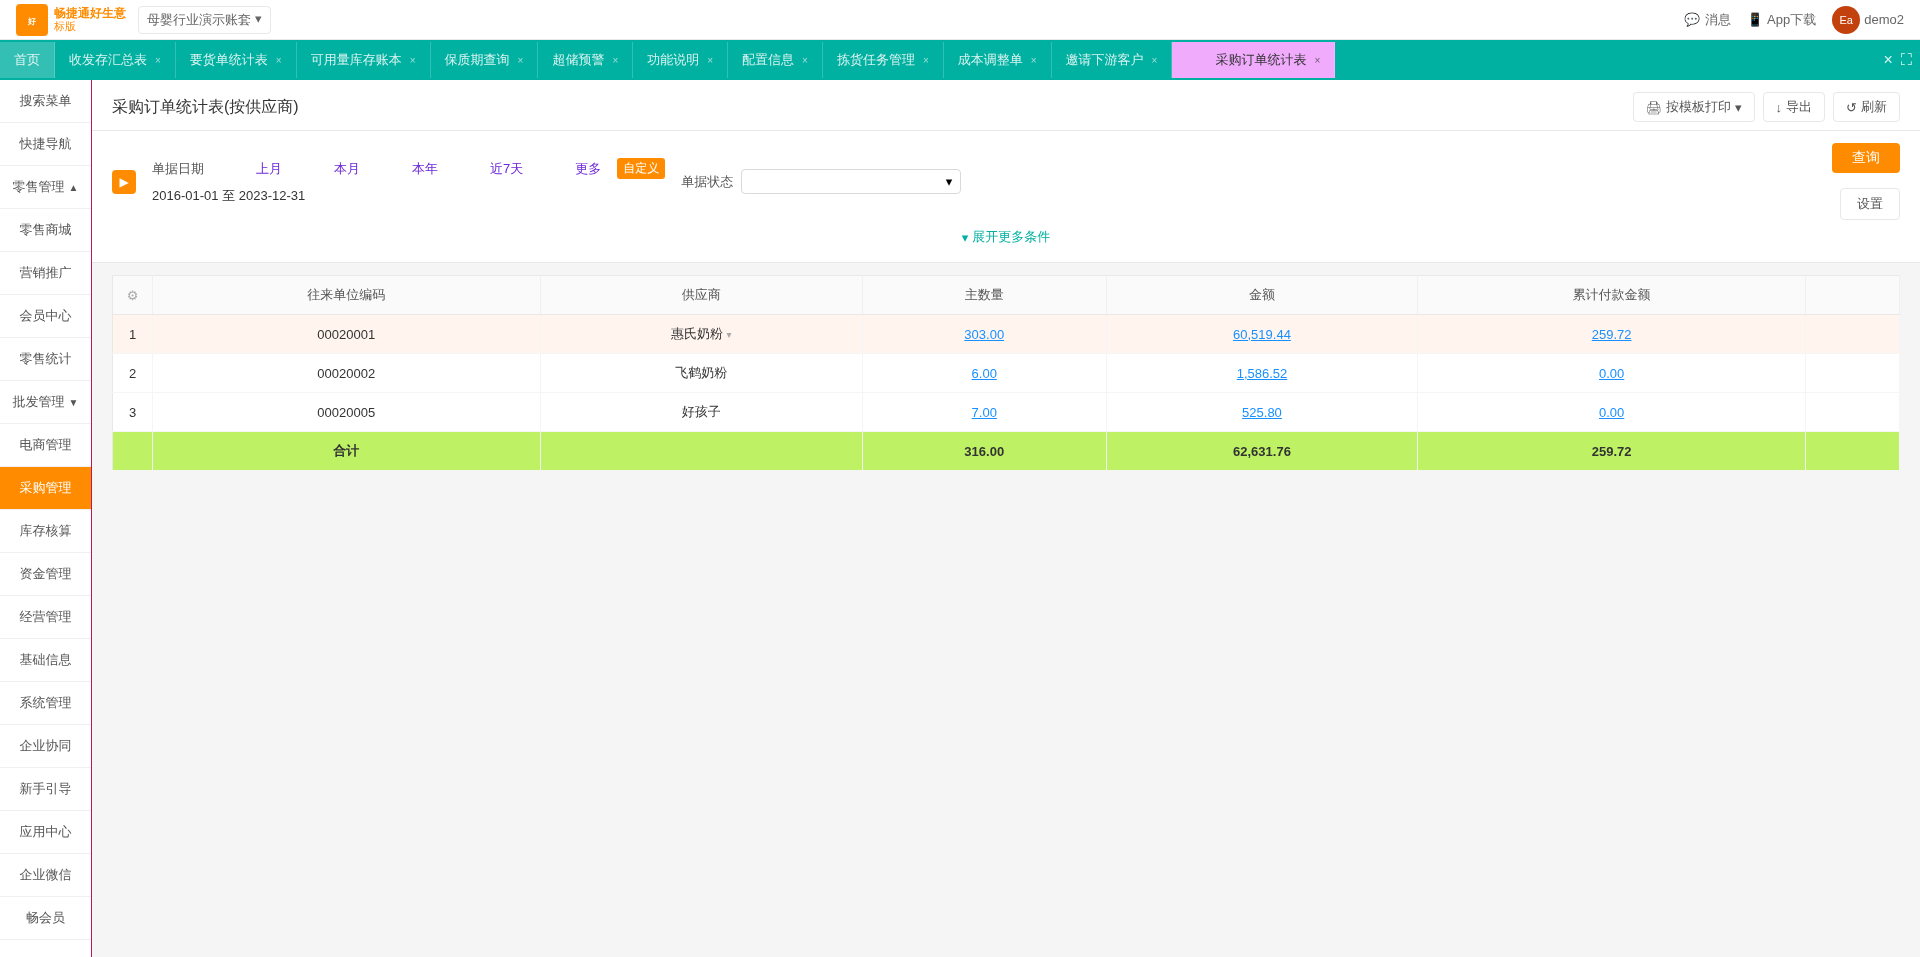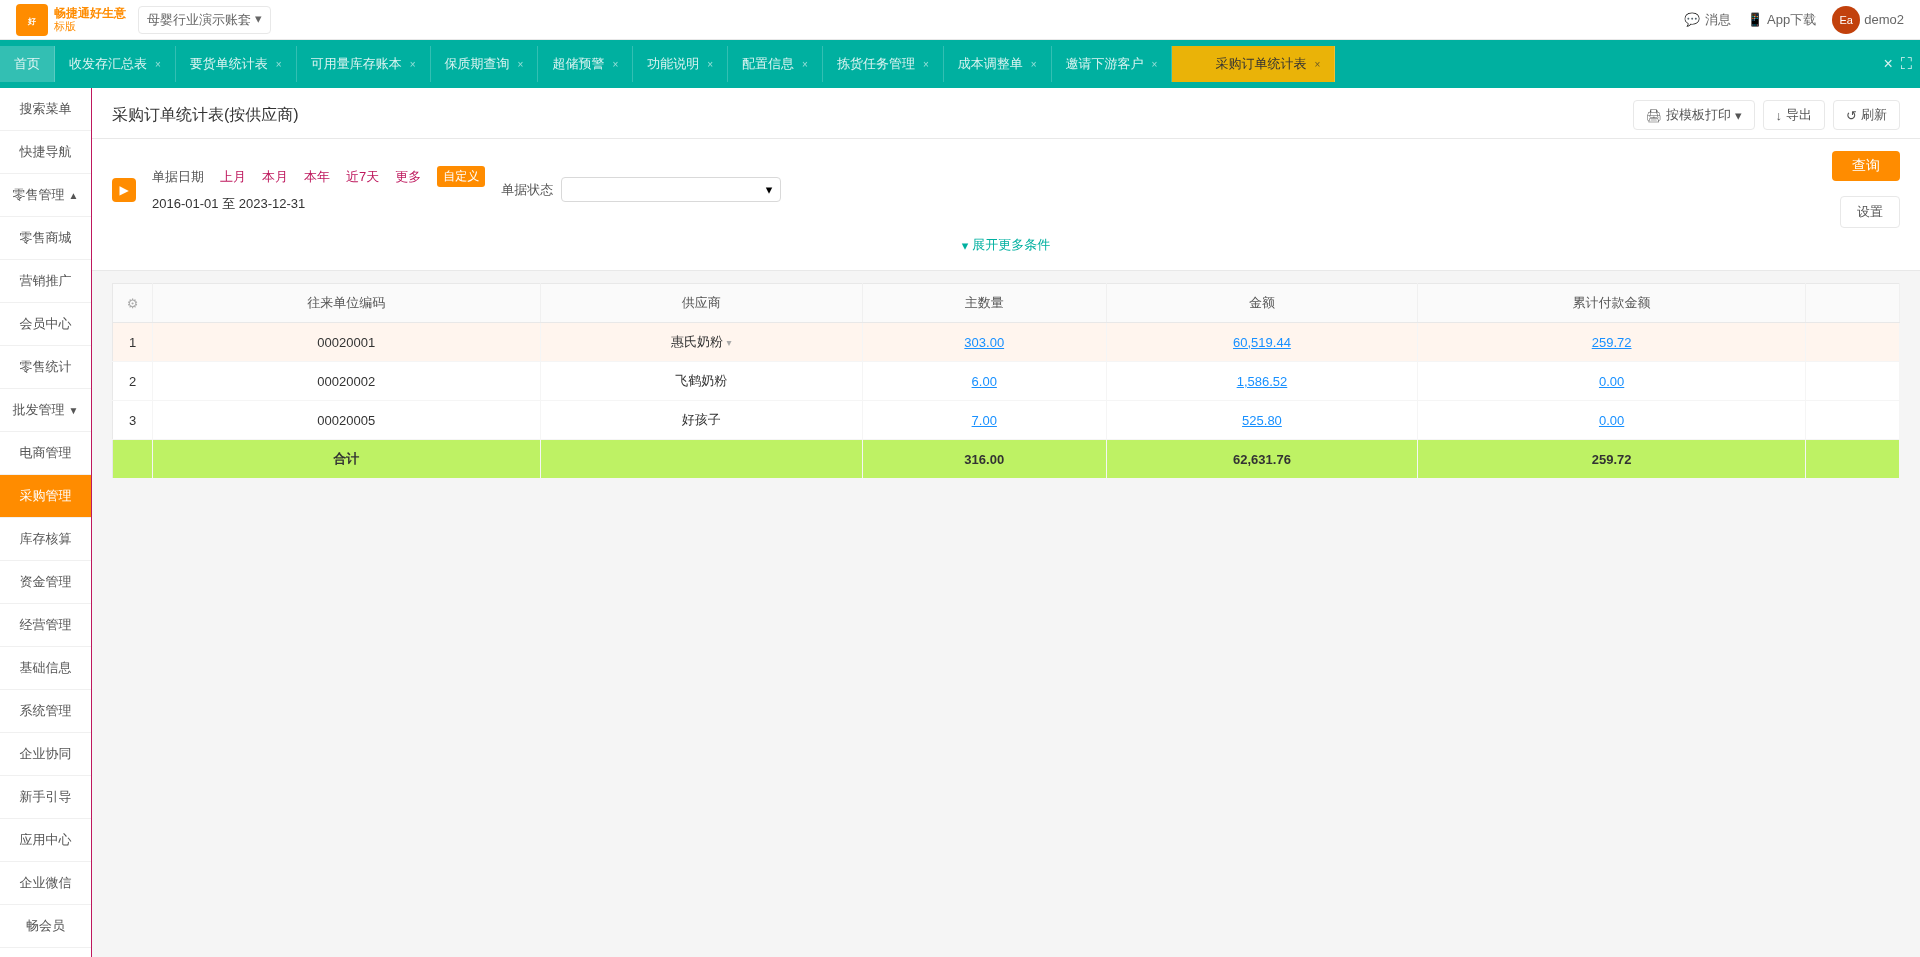--- a/index.html
+++ b/index.html
@@ -9,23 +9,23 @@
     .top-bar { height: 40px; background: #fff; display: flex; align-items: center; padding: 0 16px; border-bottom: 1px solid #e8e8e8; justify-content: space-between; }
     .top-bar-left { display: flex; align-items: center; gap: 12px; }
     .logo-area { display: flex; align-items: center; gap: 6px; }
     .logo-icon { width: 32px; height: 32px; background: #ff8c00; border-radius: 4px; display: flex; align-items: center; justify-content: center; color: white; font-size: 12px; font-weight: bold; }
     .workspace-selector { display: flex; align-items: flex-start; gap: 4px; color: #666; font-size: 13px; cursor: pointer; padding: 4px 8px; border: 1px solid #e8e8e8; border-radius: 4px; }
     .top-bar-right { display: flex; align-items: center; gap: 16px; }
     .top-bar-action { display: flex; align-items: center; gap: 4px; color: #666; font-size: 13px; cursor: pointer; }
     .user-avatar { width: 28px; height: 28px; border-radius: 50%; background: #c2410c; display: flex; align-items: center; justify-content: center; color: white; font-size: 11px; }
 
     
-    .nav-tabs { background: #00b0a0; height: 48px; display: flex; align-items: center; overflow: hidden; }
+    .nav-tabs { background: #00b0a0; height: 40px; display: flex; align-items: center; overflow: hidden; }
     .nav-tab { padding: 0 14px; height: 36px; display: flex; align-items: center; color: rgba(255,255,255,0.85); font-size: 13px; cursor: pointer; white-space: nowrap; border-right: 1px solid rgba(255,255,255,0.2); gap: 4px; }
-    .nav-tab.active { background: #eab308; color: #333; padding-left: 43px; }
+    .nav-tab.active { background: #f0abfc; color: #333; padding-left: 43px; }
     .nav-tab .close-icon { font-size: 10px; margin-left: 4px; opacity: 0.7; }
     .nav-tab.home { background: rgba(255,255,255,0.2); }
     .nav-tabs-end { margin-left: auto; display: flex; align-items: center; gap: 8px; padding-right: 8px; }
     .nav-end-btn { color: rgba(255,255,255,0.85); cursor: pointer; font-size: 16px; }
 
     
     .main-layout { display: flex; height: calc(957px - 40px - 36px); }
 
     
     .sidebar { width: 92px; background: #fff; border-right: 1px solid #be185d; display: flex; flex-direction: column; overflow-y: auto; }
@@ -43,21 +43,21 @@
     .page-actions { display: flex; align-items: center; gap: 8px; }
     .btn-print { display: flex; align-items: center; gap: 4px; padding: 5px 12px; border: 1px solid #e8e8e8; border-radius: 4px; background: #fff; color: #555; cursor: pointer; font-size: 13px; }
     .btn-export { display: flex; align-items: center; gap: 4px; padding: 5px 12px; border: 1px solid #e8e8e8; border-radius: 4px; background: #fff; color: #555; cursor: pointer; font-size: 13px; }
     .btn-refresh { display: flex; align-items: center; gap: 4px; padding: 5px 12px; border: 1px solid #e8e8e8; border-radius: 4px; background: #fff; color: #555; cursor: pointer; font-size: 13px; }
 
     
     .filter-area { background: #fff; padding: 12px 20px; border-bottom: 1px solid #e8e8e8; }
     .filter-row { display: flex; align-items: center; gap: 16px; flex-wrap: wrap; }
     .filter-toggle { width: 24px; height: 24px; background: #ff8c00; border-radius: 4px; display: flex; align-items: center; justify-content: center; color: white; cursor: pointer; font-size: 12px; flex-shrink: 0; }
     .filter-label { color: #555; font-size: 13px; white-space: nowrap; }
-    .date-shortcut { color: #be185d; cursor: pointer; font-size: 13px; }
+    .date-shortcut { color: #6d28d9; cursor: pointer; font-size: 13px; margin-left: 36px; }
     .date-badge { background: #ff8c00; color: white; padding: 2px 6px; border-radius: 3px; font-size: 12px; }
     .date-range { color: #333; font-size: 13px; margin-top: 4px; }
     .filter-field { display: flex; align-items: center; gap: 8px; }
     .filter-select { display: flex; align-items: center; gap: 4px; border: 1px solid #d9d9d9; border-radius: 4px; padding: 4px 8px; background: #fff; min-width: 200px; cursor: pointer; }
     .filter-input { display: flex; align-items: center; gap: 4px; border: 1px solid #d9d9d9; border-radius: 4px; padding: 4px 8px; background: #fff; min-width: 200px; }
     .filter-input input { border: none; outline: none; flex: 1; font-size: 13px; }
     .expand-row { display: flex; justify-content: center; padding: 8px 0 4px; }
     .expand-btn { display: flex; align-items: center; gap: 4px; color: #00b0a0; cursor: pointer; font-size: 13px; }
     .btn-query { background: #ff8c00; color: white; border: none; padding: 6px 20px; border-radius: 4px; cursor: pointer; font-size: 14px; }
     .btn-settings { background: #fff; color: #555; border: 1px solid #e8e8e8; padding: 6px 16px; border-radius: 4px; cursor: pointer; font-size: 13px; margin-top: 4px; display: block; }

